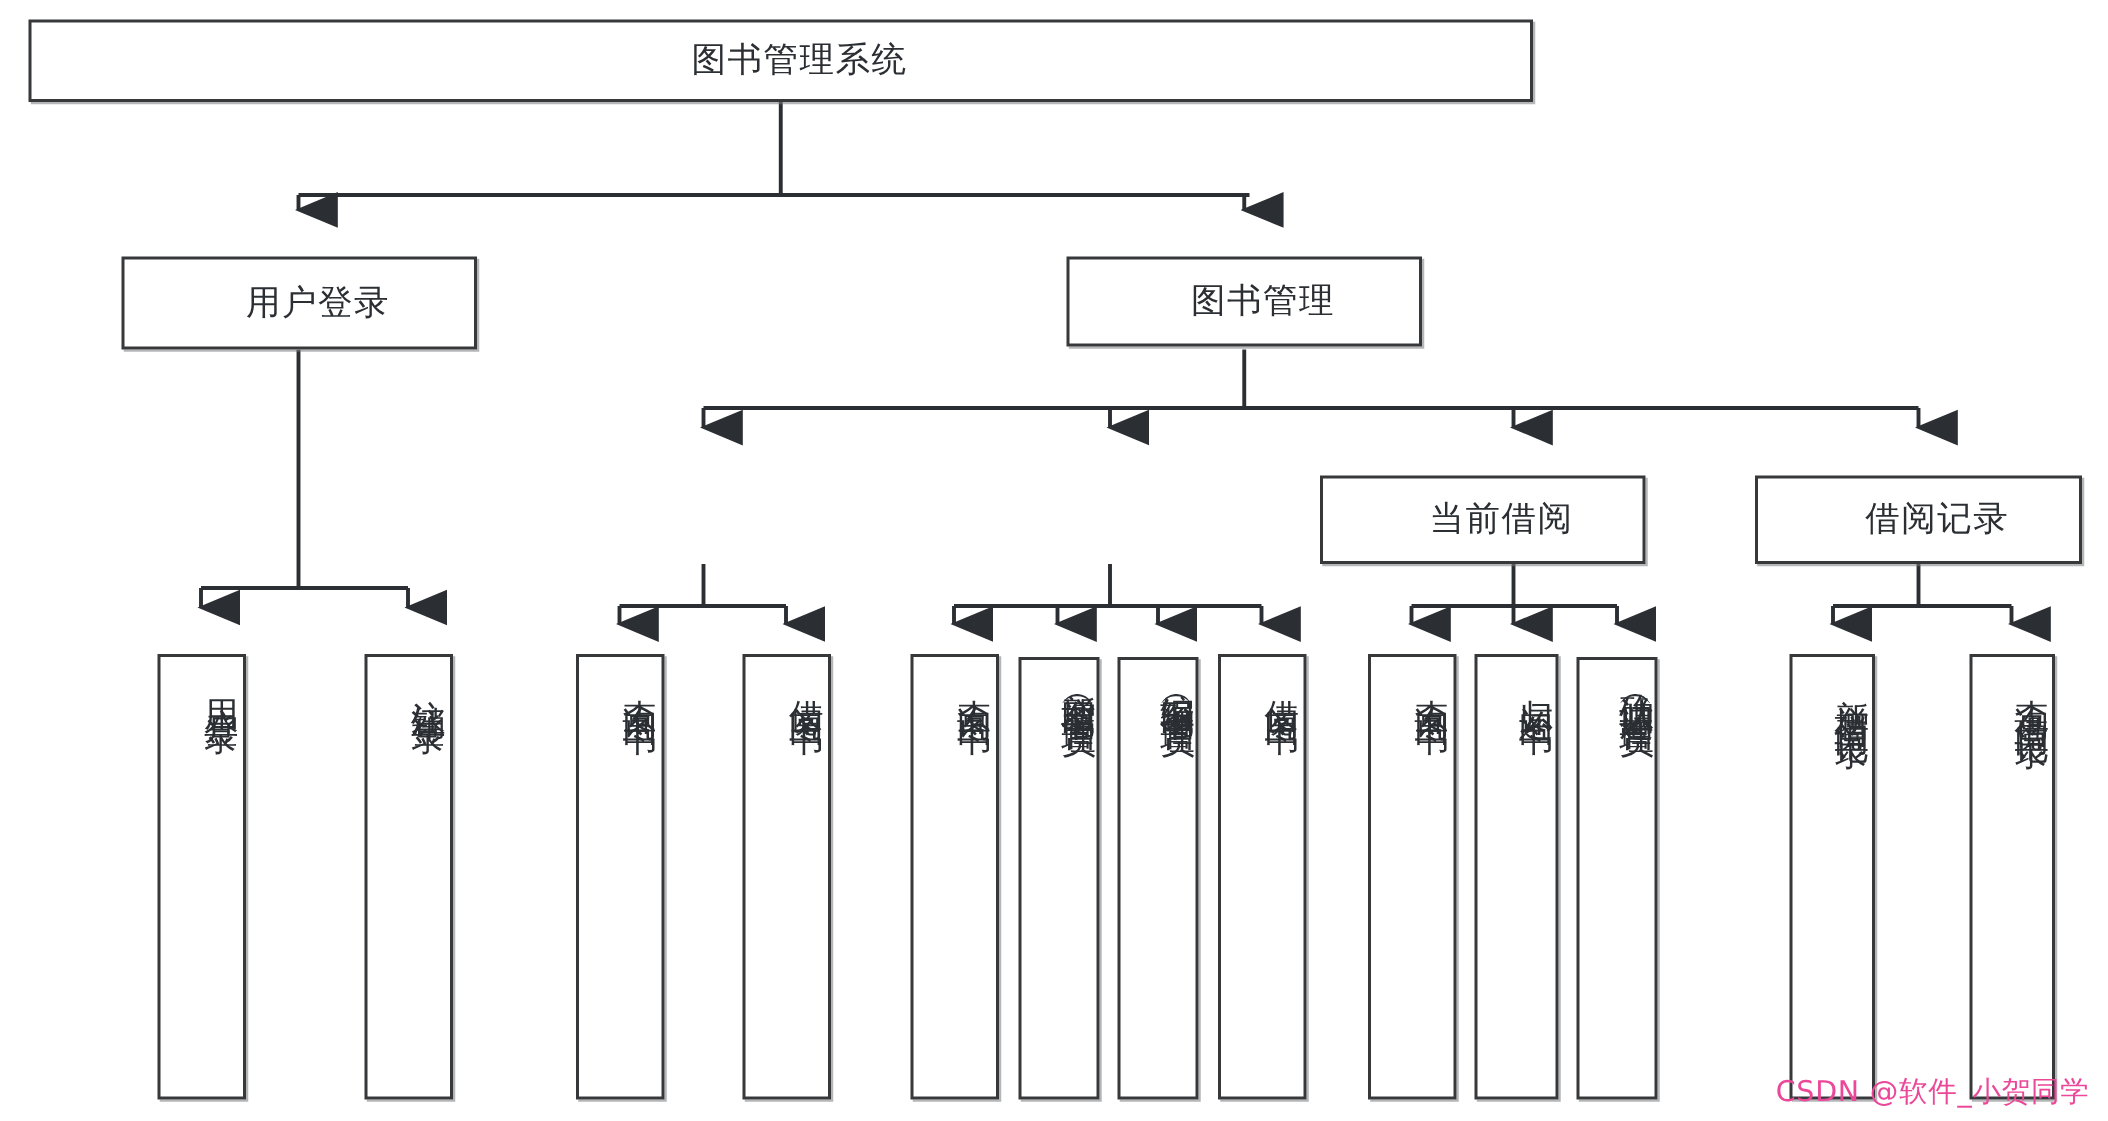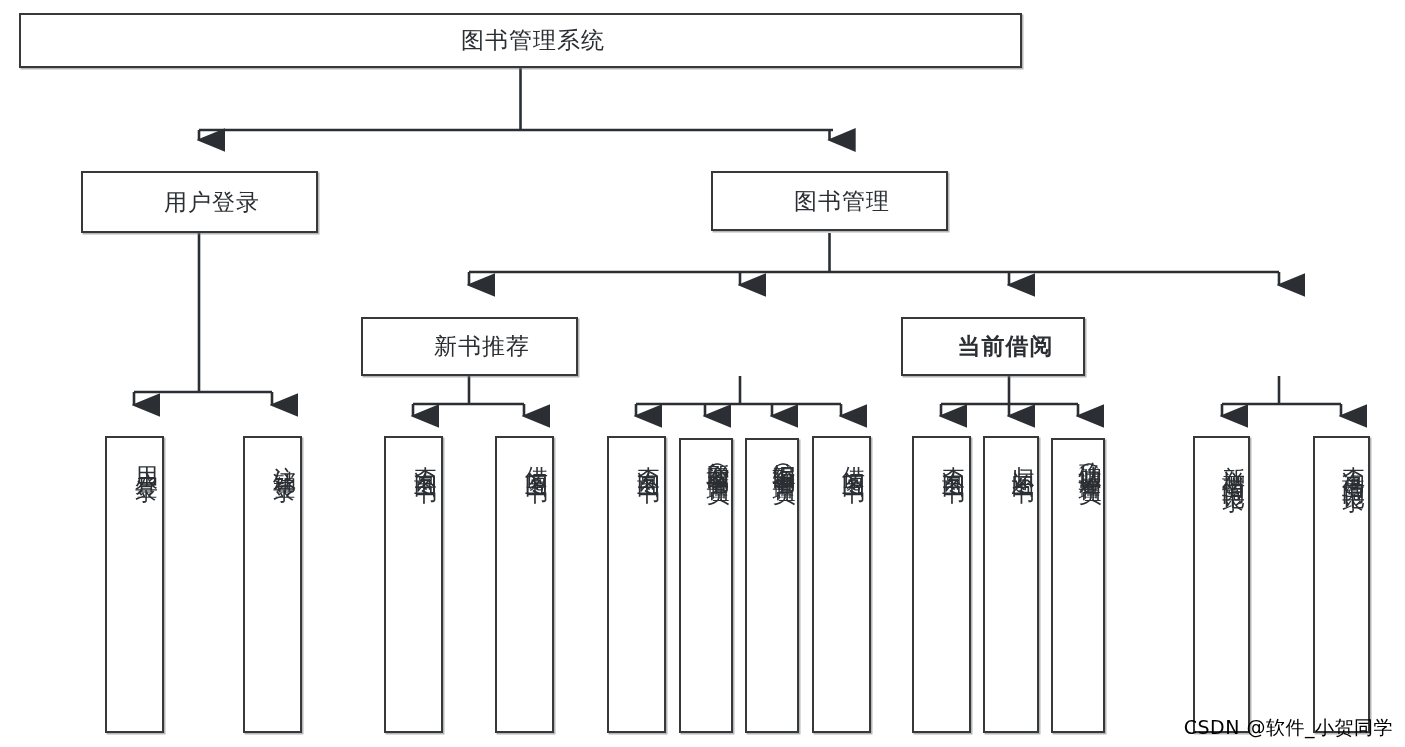--- a/index.html
+++ b/index.html
@@ -46,21 +46,21 @@
   .node.vert.tall .cap{letter-spacing:3px;}
 
   
   #wires{position:absolute;left:0;top:0;width:1405px;height:747px;}
 
   
   #watermark{
     position:absolute;
     right:12px;bottom:6px;
     font-size:19px;
-    color:#000000;
+    color:#ec4899;
     letter-spacing:.5px;
     white-space:nowrap;
     pointer-events:none;
   }
 </style>
 </head>
 <body>
 
 <div id="stage">
 
@@ -121,25 +121,25 @@
     <span class="cap">图书管理系统</span>
   </div>
 
   <div class="node" style="left:81px;top:171px;width:237px;height:62px;">
     <span class="cap">用户登录</span>
   </div>
   <div class="node" style="left:711px;top:171px;width:237px;height:60px;">
     <span class="cap">图书管理</span>
   </div>
 
-  <div class="node" style="left:361px;top:317px;width:217px;height:59px;">
-    <span class="cap">新书推荐</span>
+  <div class="node" style="left:880px;top:317px;width:217px;height:59px;">
+    <span class="cap">当前借阅</span>
   </div>
-  <div class="node" style="left:901px;top:317px;width:184px;height:59px;font-weight:bold;">
-    <span class="cap">当前借阅</span>
+  <div class="node" style="left:1170px;top:317px;width:218px;height:59px;">
+    <span class="cap">借阅记录</span>
   </div>
 
   <div class="node vert" style="left:105px;top:436px;width:59px;height:297px;">
     <span class="cap">用户登录</span>
   </div>
   <div class="node vert" style="left:243px;top:436px;width:59px;height:297px;">
     <span class="cap">注销登录</span>
   </div>
 
   <div class="node vert" style="left:384px;top:436px;width:59px;height:297px;">

